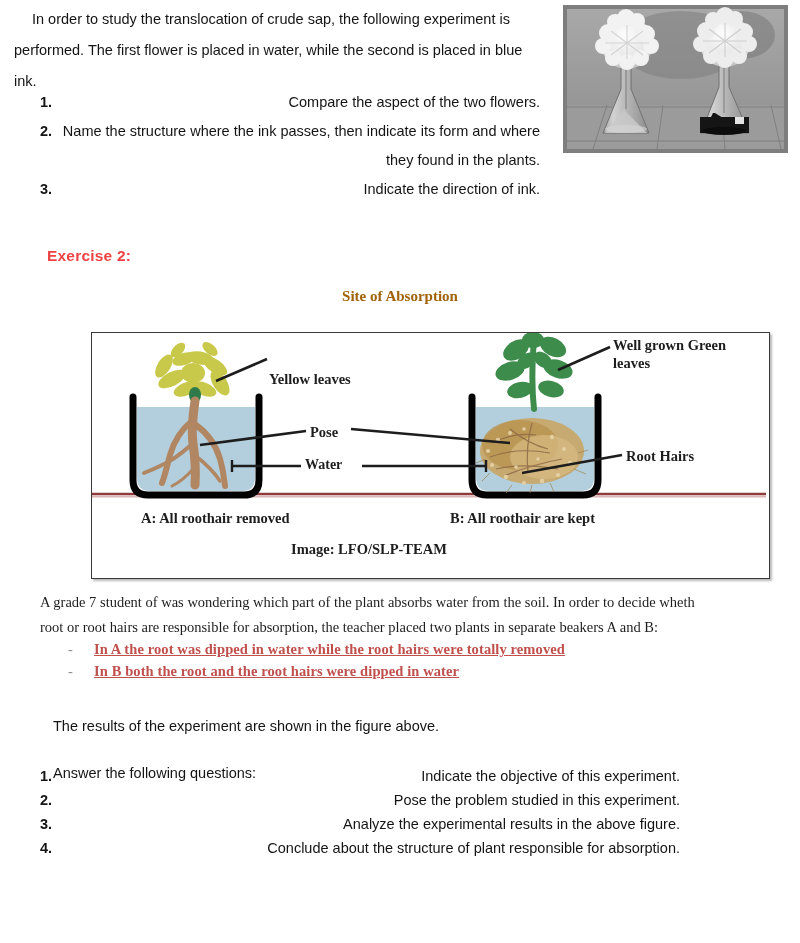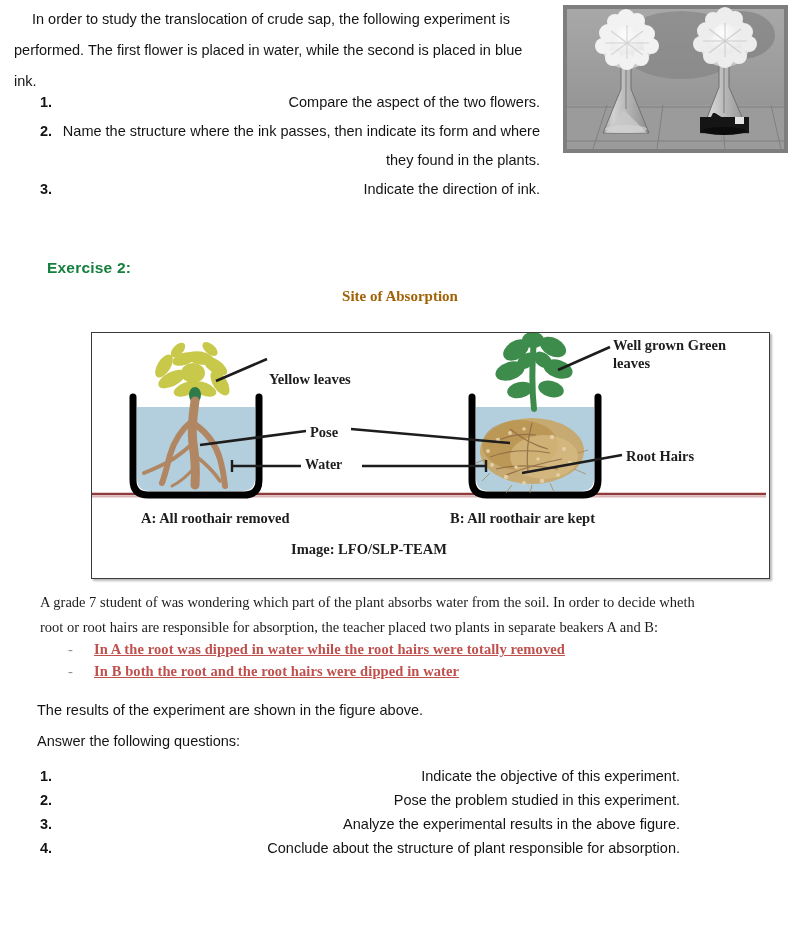--- a/index.html
+++ b/index.html
@@ -59,25 +59,25 @@
     height: 148px;
     background: #9a9a9a;
     overflow: hidden;
   }
   .photo-svg { display: block; width: 225px; height: 148px; }
 
   
   .ex2-heading {
     position: absolute;
     left: 47px;
-    top: 259px;
+    top: 247px;
     font-size: 15.5px;
     font-weight: bold;
     letter-spacing: .2px;
-    color: #15803d;
+    color: #ef4444;
   }
 
   .fig-title {
     position: absolute;
     left: 0;
     top: 288px;
     width: 800px;
     text-align: center;
     font-family: "Liberation Serif", serif;
     font-weight: bold;
@@ -154,21 +154,21 @@
   
   .closing {
     position: absolute;
     left: 37px;
     top: 695px;
     width: 640px;
     font-size: 14.5px;
     line-height: 31px;
     color: #141414;
   }
-  .closing p { margin: 0; }
+  .closing p { margin: 16px; }
 
   .q-list {
     position: absolute;
     left: 40px;
     top: 764px;
     width: 640px;
     font-size: 14.5px;
     line-height: 24px;
     color: #141414;
   }

